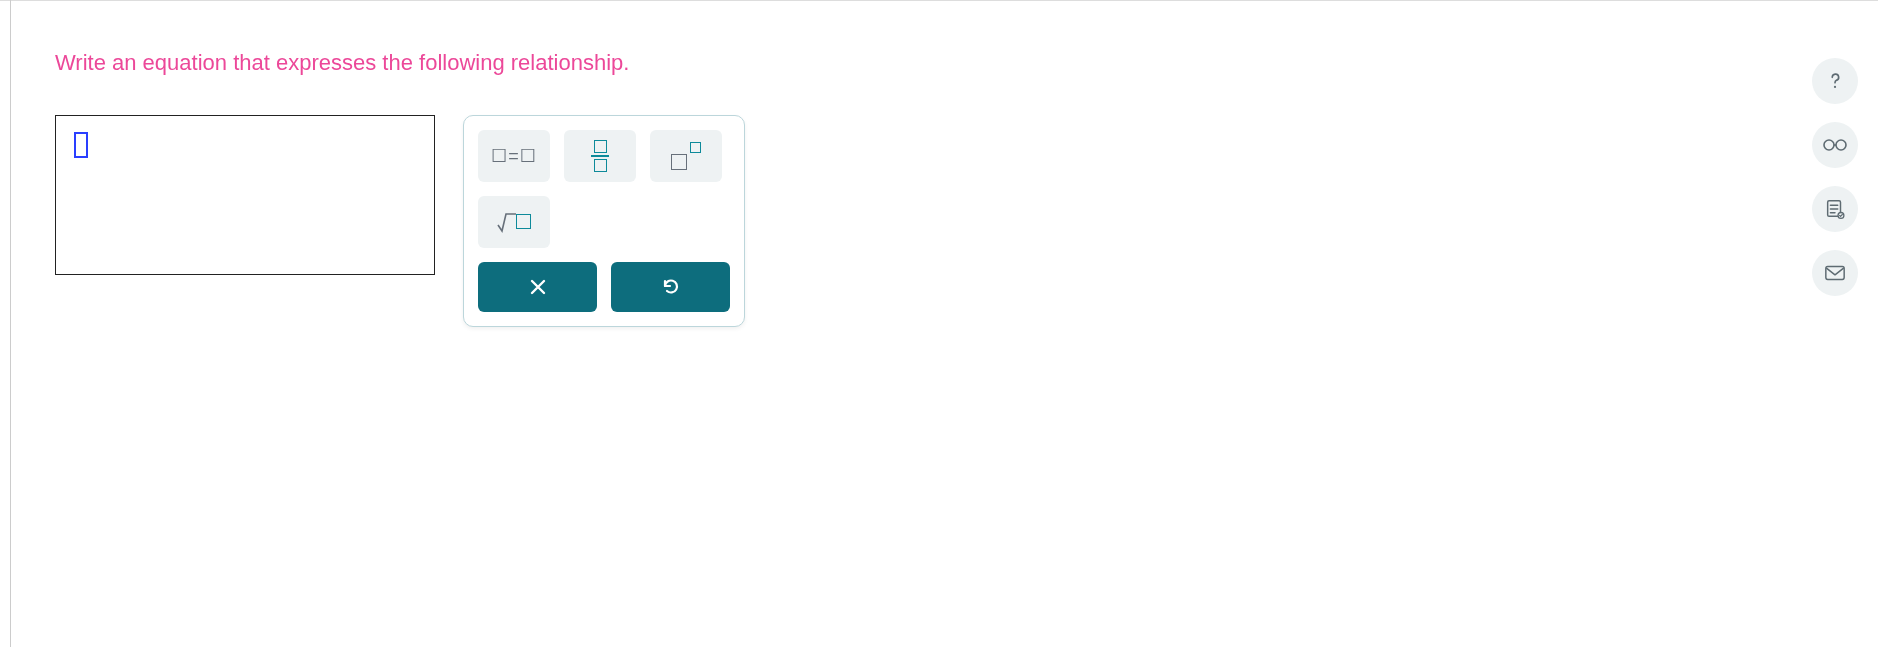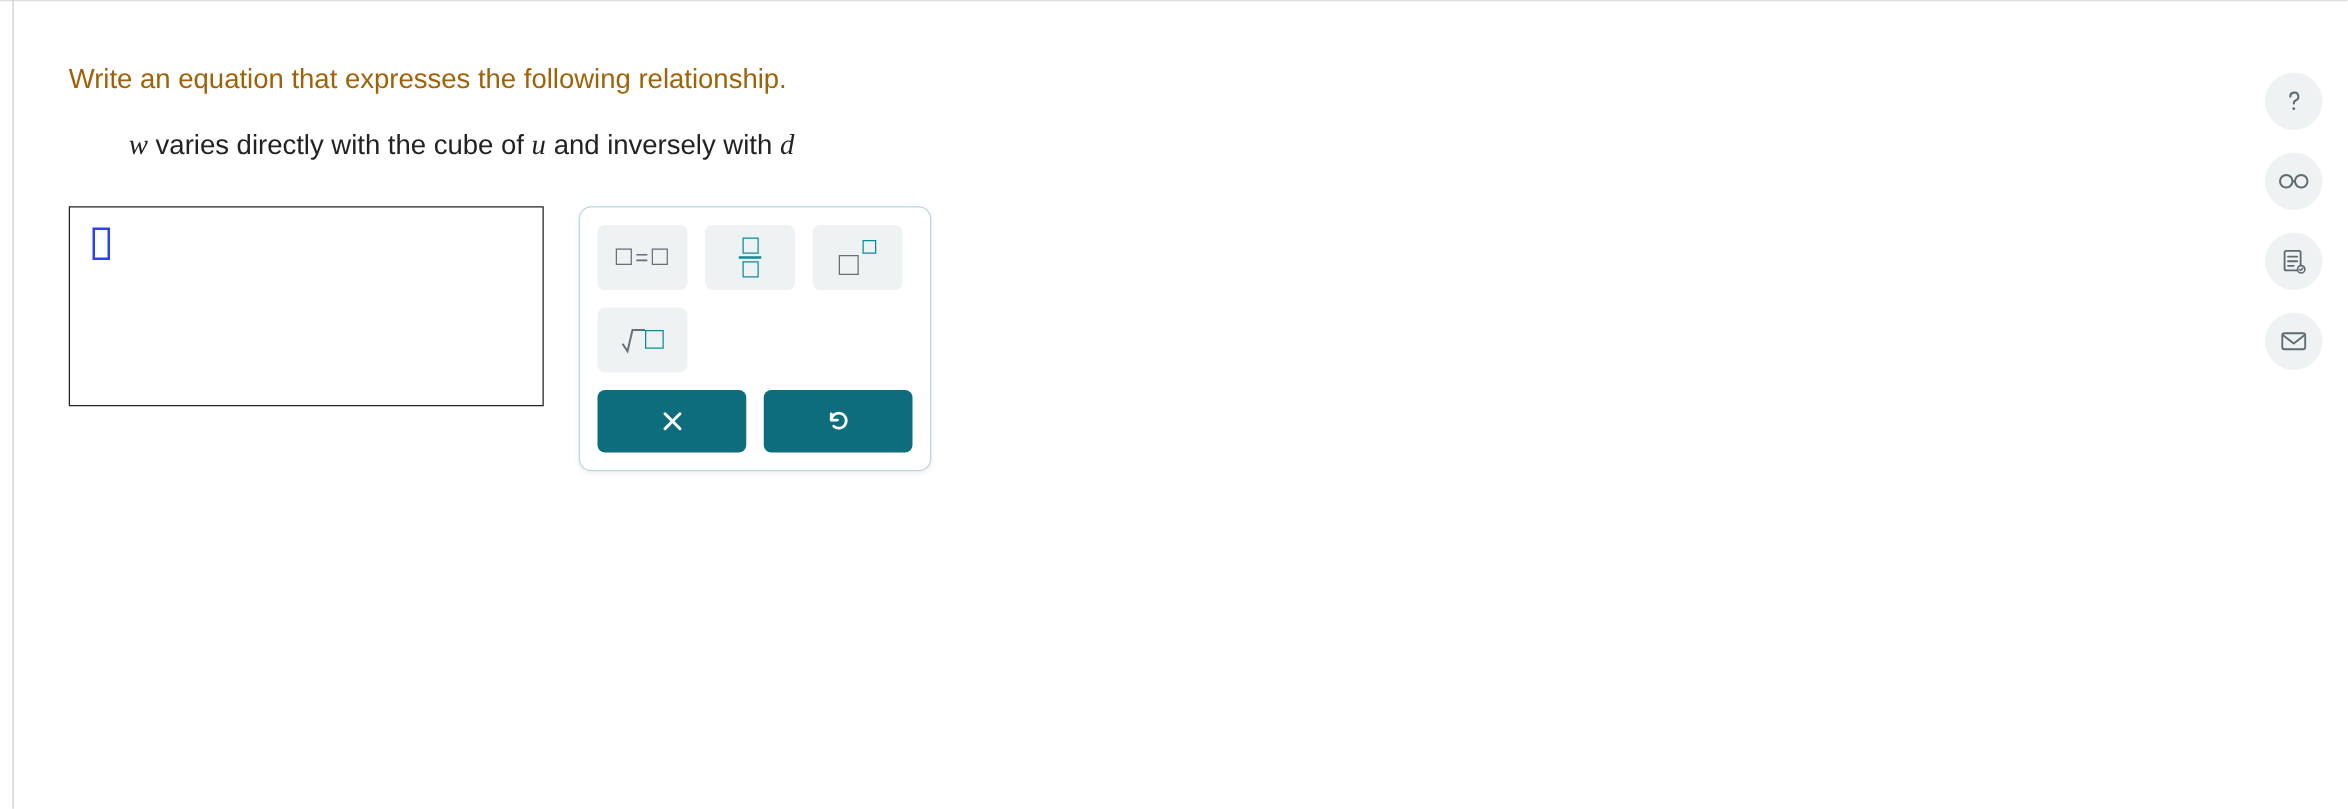--- a/index.html
+++ b/index.html
@@ -24,21 +24,21 @@
     background: #ccc;
   }
   .content {
     position: absolute;
     left: 55px;
     top: 48px;
     width: 1350px;
   }
   .prompt-line {
     font-size: 22px;
-    color: #a16207;
+    color: #ec4899;
     line-height: 1.4;
     margin-bottom: 24px;
   }
   .indent-line {
     font-size: 22px;
     color: #222;
     margin-left: 48px;
     margin-bottom: 36px;
   }
   .indent-line .mvar {
@@ -193,27 +193,20 @@
 </head>
 <body>
 
 <div class="top-border"></div>
 <div class="left-border"></div>
 
 <div class="content">
 
   <p class="prompt-line">Write an equation that expresses the following relationship.</p>
 
-  <p class="indent-line">
-    <span class="mvar">w</span>
-     <span>varies directly with the cube of</span>
-     <span class="mvar">u</span>
-     <span>and inversely with</span>
-     <span class="mvar">d</span>
-  </p>
 
 
   <div class="answer-row">
 
     <div class="answer-box">
       <span class="cursor-box"></span>
     </div>
 
     <div class="keypad">
       <div class="kp-row">

